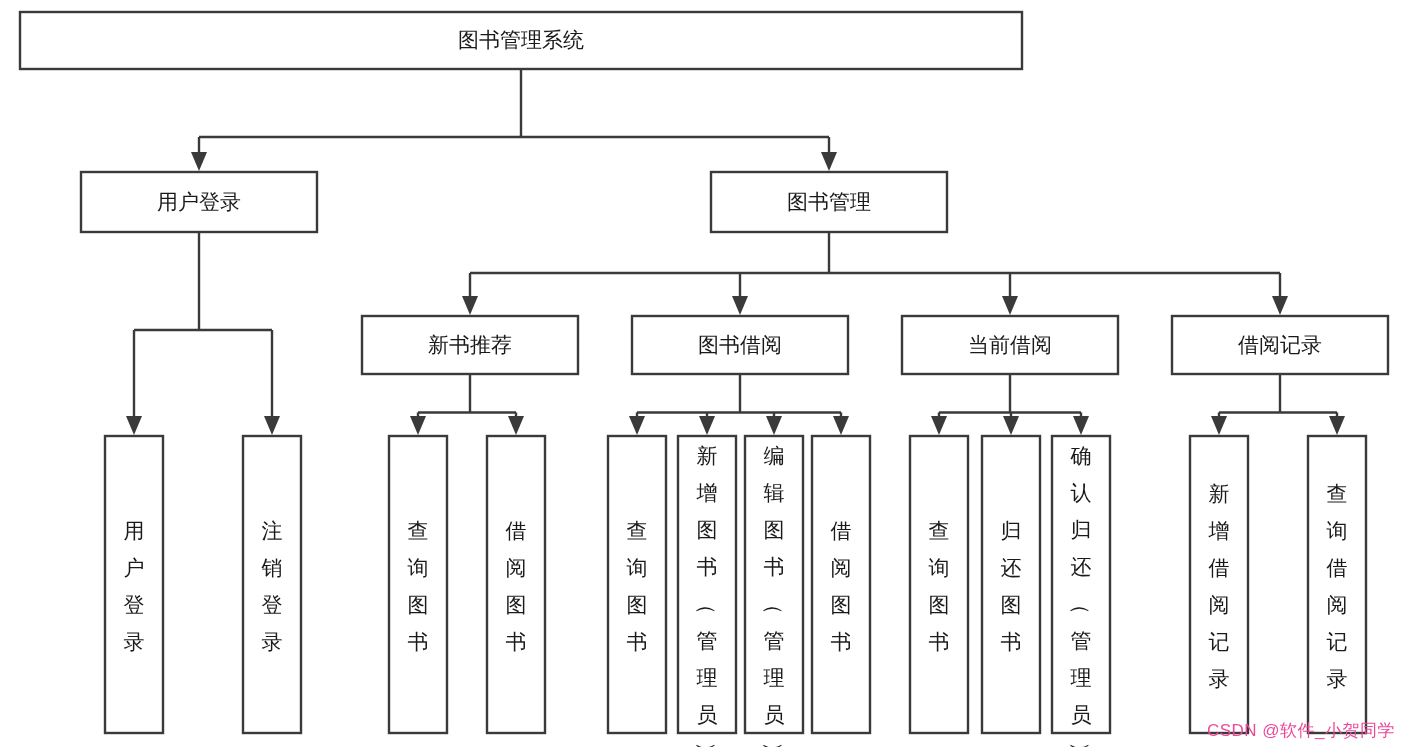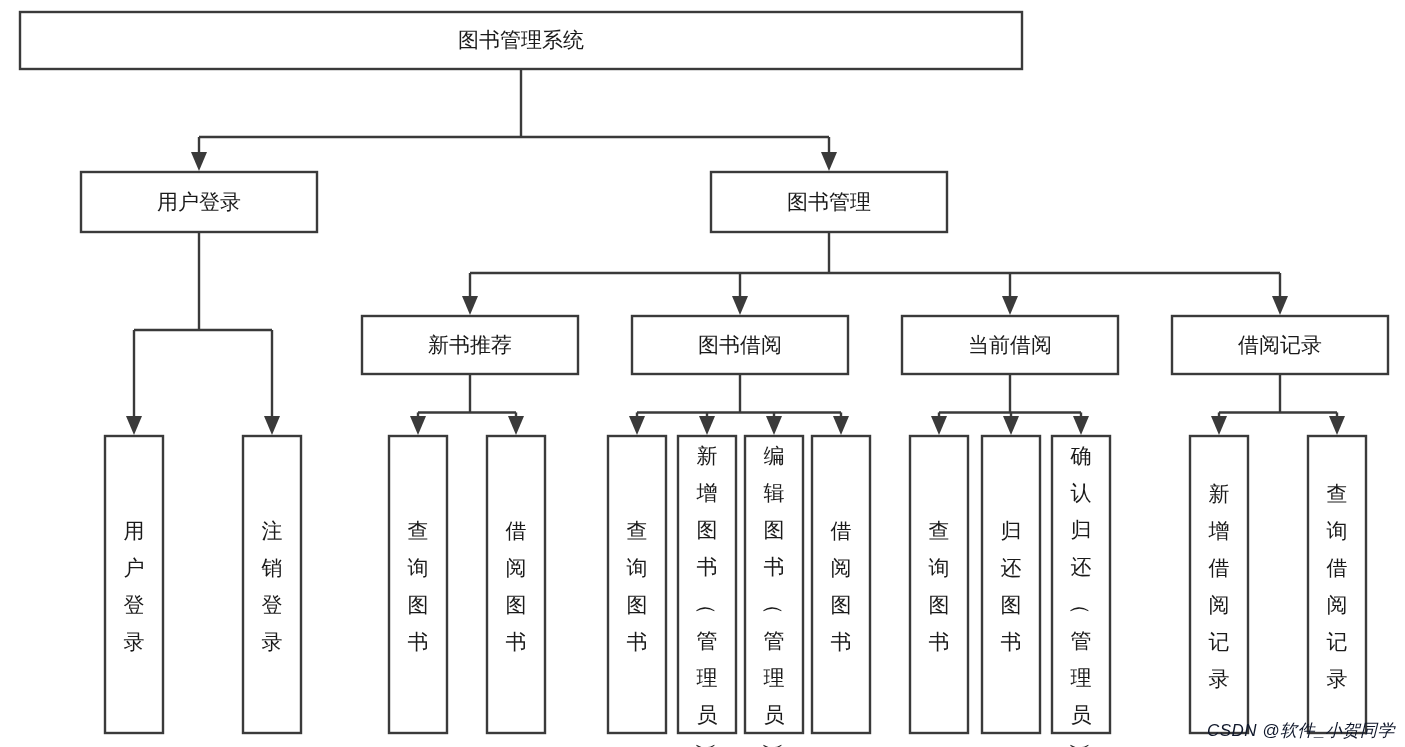--- a/index.html
+++ b/index.html
@@ -53,24 +53,23 @@
     font-size: 21px;
     fill: #1a1a1a;
     text-anchor: middle;
   }
   .watermark {
     position: absolute;
     right: 10px;
     bottom: 5px;
     font-family: "Liberation Sans", "DejaVu Sans", sans-serif;
     font-size: 17px;
-    color: #0f172a;
+    color: #ec4899;
     white-space: nowrap;
     letter-spacing: 0.5px;
-    font-style: italic;
   }
 </style>
 </head>
 <body>
 
 <div id="diagram-root">
   <svg id="tree-svg" viewBox="0 0 1405 747">
     <g id="edges-layer">
         <path class="connector" d="M 521 69 L 521 137"></path>
         <path class="connector" d="M 199 137 L 829 137"></path>

